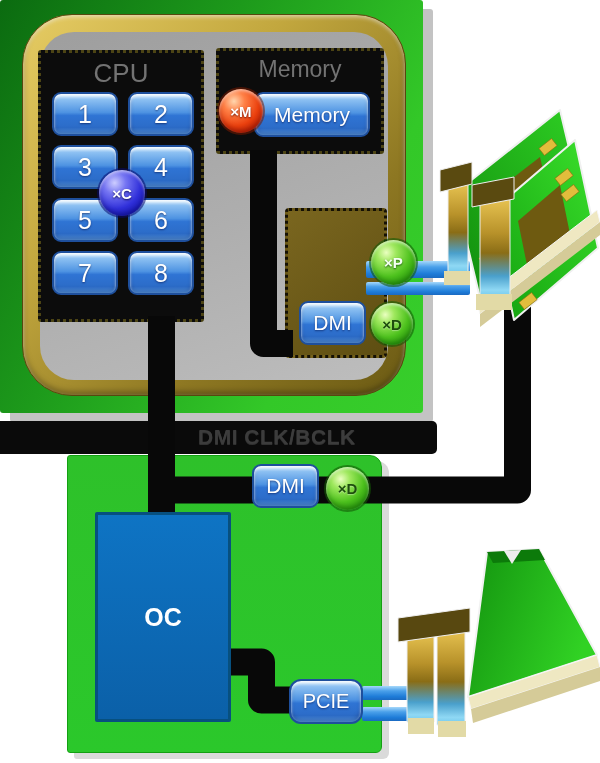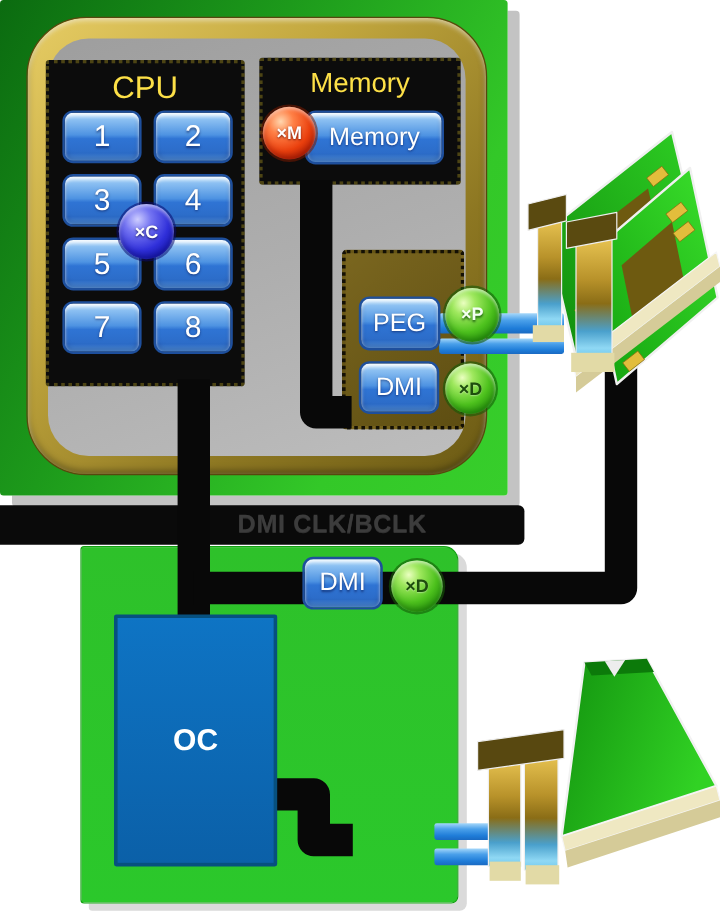--- a/index.html
+++ b/index.html
@@ -12,21 +12,21 @@
     background:linear-gradient(118deg,#0b6b10 0%,#1d9a1b 38%,#33c828 75%,#37ce2b 100%);
     box-shadow:10px 9px 0 #c3c3c3;}
   .gold-ring{left:22px;top:14px;width:384px;height:382px;border-radius:50px;
     background:linear-gradient(135deg,#e6cc64 0%,#c2a73e 35%,#8d7722 70%,#6b5a14 100%);
     box-shadow:inset 0 2px 4px rgba(255,255,255,.55), inset 0 -3px 6px rgba(0,0,0,.35);
     border:1px solid #57480e; box-sizing:border-box;}
   .gray-panel{left:40px;top:32px;width:348px;height:348px;border-radius:34px;
     background:linear-gradient(160deg,#9e9e9e 0%,#aeaeae 55%,#bdbdbd 100%);}
 
   .dotted-box{background:#0c0c0c;border:3px dotted #4c4414;border-radius:3px;box-sizing:border-box;z-index:4;}
-  .box-title{width:100%;text-align:center;color:#fde047;font-weight:400;}
+  .box-title{width:100%;text-align:center;color:#737373;font-weight:400;}
 
   .cpu-box{left:38px;top:50px;width:166px;height:272px;}
   .memory-box{left:216px;top:48px;width:168px;height:106px;}
 
   .io-box{left:285px;top:208px;width:102px;height:150px;
     background:linear-gradient(140deg,#7a661f,#5e4e12);
     border:3px dotted #141004;border-radius:4px;box-sizing:border-box;z-index:4;}
 
   
   .glass{display:flex;align-items:center;justify-content:center;color:#fff;z-index:50;
@@ -99,21 +99,20 @@
   <div class="abs glass core" style="left:128px;top:251px;">8</div>
   <div class="abs sphere sphere-blue" style="left:99px;top:170px;width:46px;height:46px;">×C</div>
 
   <div class="abs dotted-box memory-box">
     <div class="box-title" style="margin-top:5px;font-size:23px;">Memory</div>
   </div>
   <div class="abs glass btn-mid" style="left:254px;top:92px;width:116px;height:45px;">Memory</div>
   <div class="abs sphere sphere-red" style="left:219px;top:89px;width:44px;height:44px;">×M</div>
 
   <div class="abs io-box"></div>
-  <div class="abs glass btn-mid" style="left:299px;top:247px;width:68px;height:45px;">PEG</div>
   <div class="abs glass btn-mid" style="left:299px;top:301px;width:67px;height:44px;">DMI</div>
 
   <svg class="abs lines" viewBox="0 0 600 763">
     <g stroke="#080808" stroke-width="27" fill="none" stroke-linecap="butt" stroke-linejoin="round">
       <path d="M161.5,316 V518"></path>
       <path d="M161.5,490 H517.5 V302"></path>
       <path d="M263.5,150 V343.5 H293"></path>
       <path d="M225,662 H261.5 V700 H294"></path>
     </g>
   </svg>
@@ -131,20 +130,21 @@
   <div class="abs pch"></div>
   <div class="abs glass btn-mid" style="left:252px;top:464px;width:67px;height:44px;">DMI</div>
   <div class="abs sphere sphere-green" style="left:326px;top:467px;width:43px;height:43px;">×D</div>
 
   <div class="abs oc-stack">
     <div class="oc-cell">
       <span>OC</span>
     </div>
   </div>
 
+  <div class="abs glass" style="left:289px;top:679px;width:74px;height:45px;font-size:20px;border-radius:12px;">PCIE</div>
 
   <div class="abs link-bar" style="left:362px;top:686px;width:52px;height:14px;"></div>
   <div class="abs link-bar" style="left:362px;top:707px;width:52px;height:14px;"></div>
 
   <svg class="abs art" style="left:430px;top:85px;" width="170" height="250" viewBox="0 0 170 250">
     <defs>
       <linearGradient id="gBoard" x1="0" y1="1" x2="1" y2="0">
         <stop offset="0" stop-color="#0f8a0c"></stop>
           <stop offset="1" stop-color="#2fd024"></stop>
       </linearGradient>

